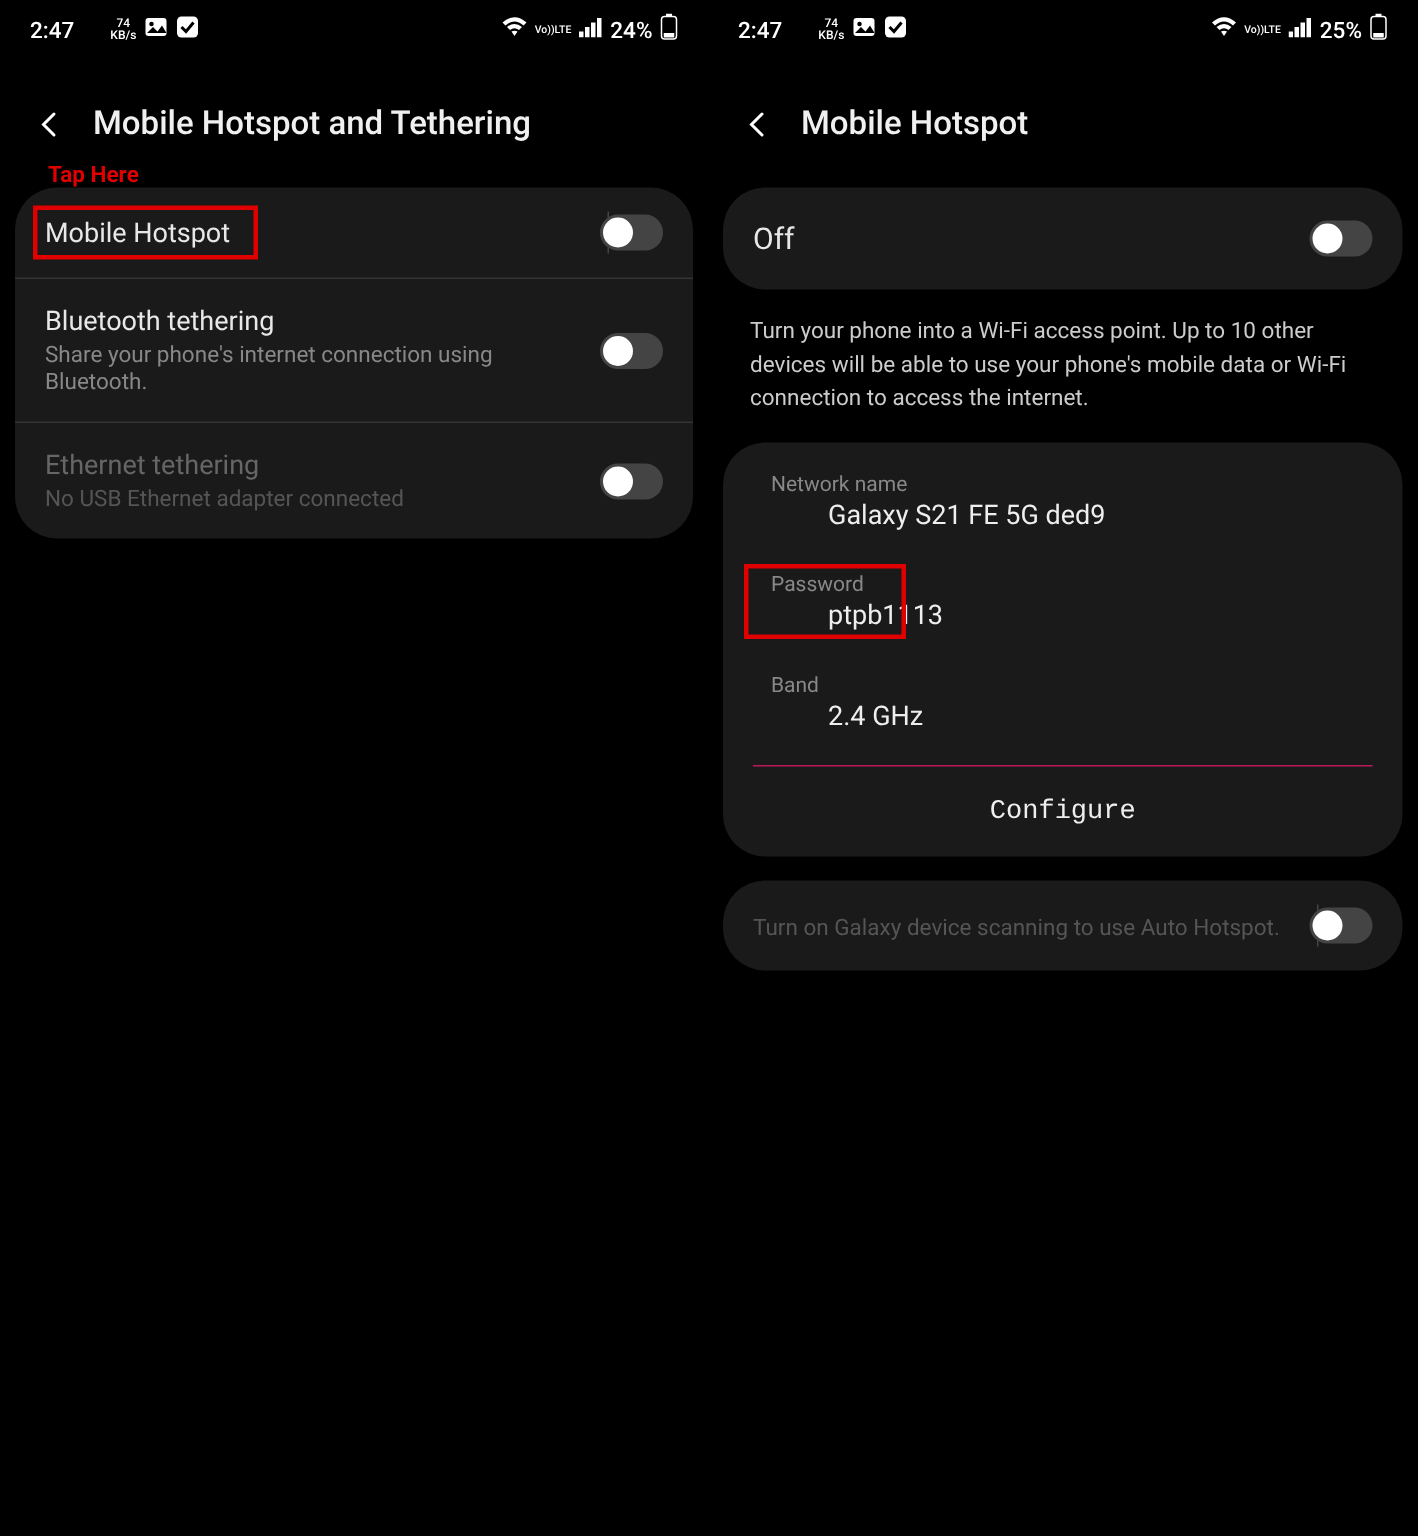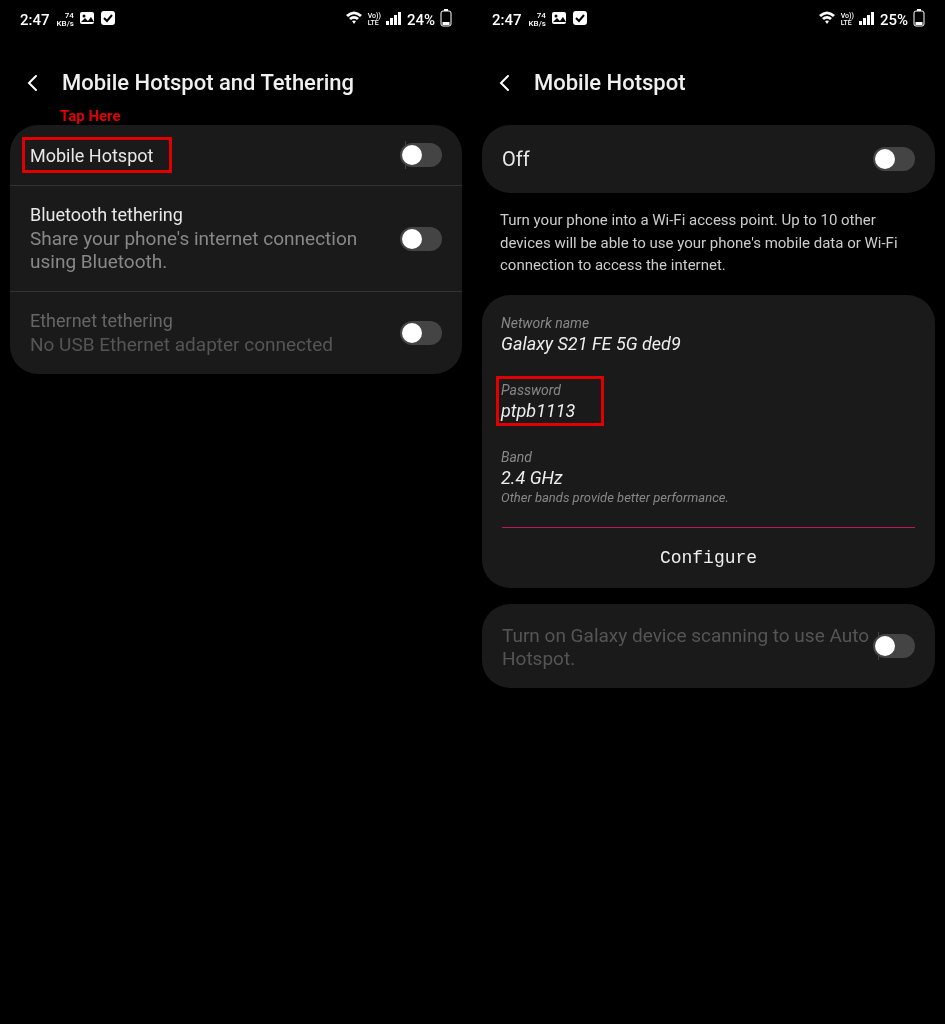--- a/index.html
+++ b/index.html
@@ -32,26 +32,26 @@
   .status-left, .status-right {
     display: flex;
     align-items: center;
     gap: 5px;
   }
   .status-kb {
     display: flex;
     flex-direction: column;
     font-size: 8px;
     line-height: 8px;
-    align-items: flex-end;
-    margin-left: 2px;
+    align-items: center;
+    margin-left: 19px;
   }
   .sb-icon { display:inline-block; }
   .status-lte {
-    display:flex; flex-direction:column; font-size:7px; line-height:7px; align-items:flex-start;
+    display:flex; flex-direction:row; font-size:7px; line-height:7px; align-items:flex-end;
   }
   .header {
     display: flex;
     align-items: center;
     gap: 18px;
     padding: 30px 22px 30px 22px;
   }
   .back-arrow {
     width: 22px; height: 22px;
     display:flex; align-items:center; justify-content:center;
@@ -74,21 +74,21 @@
     padding: 18px 20px;
     position: relative;
   }
   .row + .row { border-top: 1px solid #333; }
   .row-text { flex: 1; }
   .row-label {
     font-size: 18px;
     color: #e8e8e8;
   }
   .row-sub {
-    font-size: 19px;
+    font-size: 15px;
     color: #888;
     margin-top: 2px;
   }
   .row-disabled .row-label { color: #666; }
   .row-disabled .row-sub { color: #555; }
   .toggle {
     width: 42px; height: 24px;
     background: #444;
     border-radius: 12px;
     position: relative;
@@ -102,46 +102,46 @@
     border-radius: 50%;
     top: 2px; left: 2px;
   }
   .toggle.off::after { left: 2px; }
   .hint-text {
     color: #e00000;
     font-weight: 700;
     font-size: 15px;
     position: absolute;
     top: -18px;
-    left: 60px;
+    left: 32px;
   }
   .red-box {
     position: absolute;
     border: 3px solid #e00000;
     pointer-events: none;
   }
   .desc-block {
     padding: 0 28px 18px 28px;
     font-size: 15px;
     color: #ccc;
     line-height: 1.5;
   }
   .field {
-    padding: 14px 19px;
-    font-style: italic;
+    padding: 14px 32px;
   }
   .field + .field { }
   .field-label {
     font-size: 14px;
     color: #888;
   }
   .field-value {
     font-size: 18px;
     color: #eee;
     margin-top: 2px;
+    margin-left: 38px;
   }
   .field-note {
     font-size: 13px;
     color: #888;
     margin-top: 2px;
   }
   .configure-row {
     text-align:center;
     padding: 20px 0;
     font-size: 18px;
@@ -328,21 +328,20 @@
       <div class="field-value">Galaxy S21 FE 5G ded9</div>
     </div>
     <div class="field" style="position:relative;">
       <div class="field-label">Password</div>
       <div class="field-value">ptpb1113</div>
       <div class="red-box" style="top:8px; left:14px; width:108px; height:50px;"></div>
     </div>
     <div class="field">
       <div class="field-label">Band</div>
       <div class="field-value">2.4 GHz</div>
-      <div class="field-note">Other bands provide better performance.</div>
     </div>
     <div class="configure-row">Configure</div>
   </div>
 
   <div class="card">
     <div class="row row-disabled">
       <div class="row-text">
         <div class="row-sub">Turn on Galaxy device scanning to use Auto Hotspot.</div>
       </div>
       <div class="vsep"></div>

